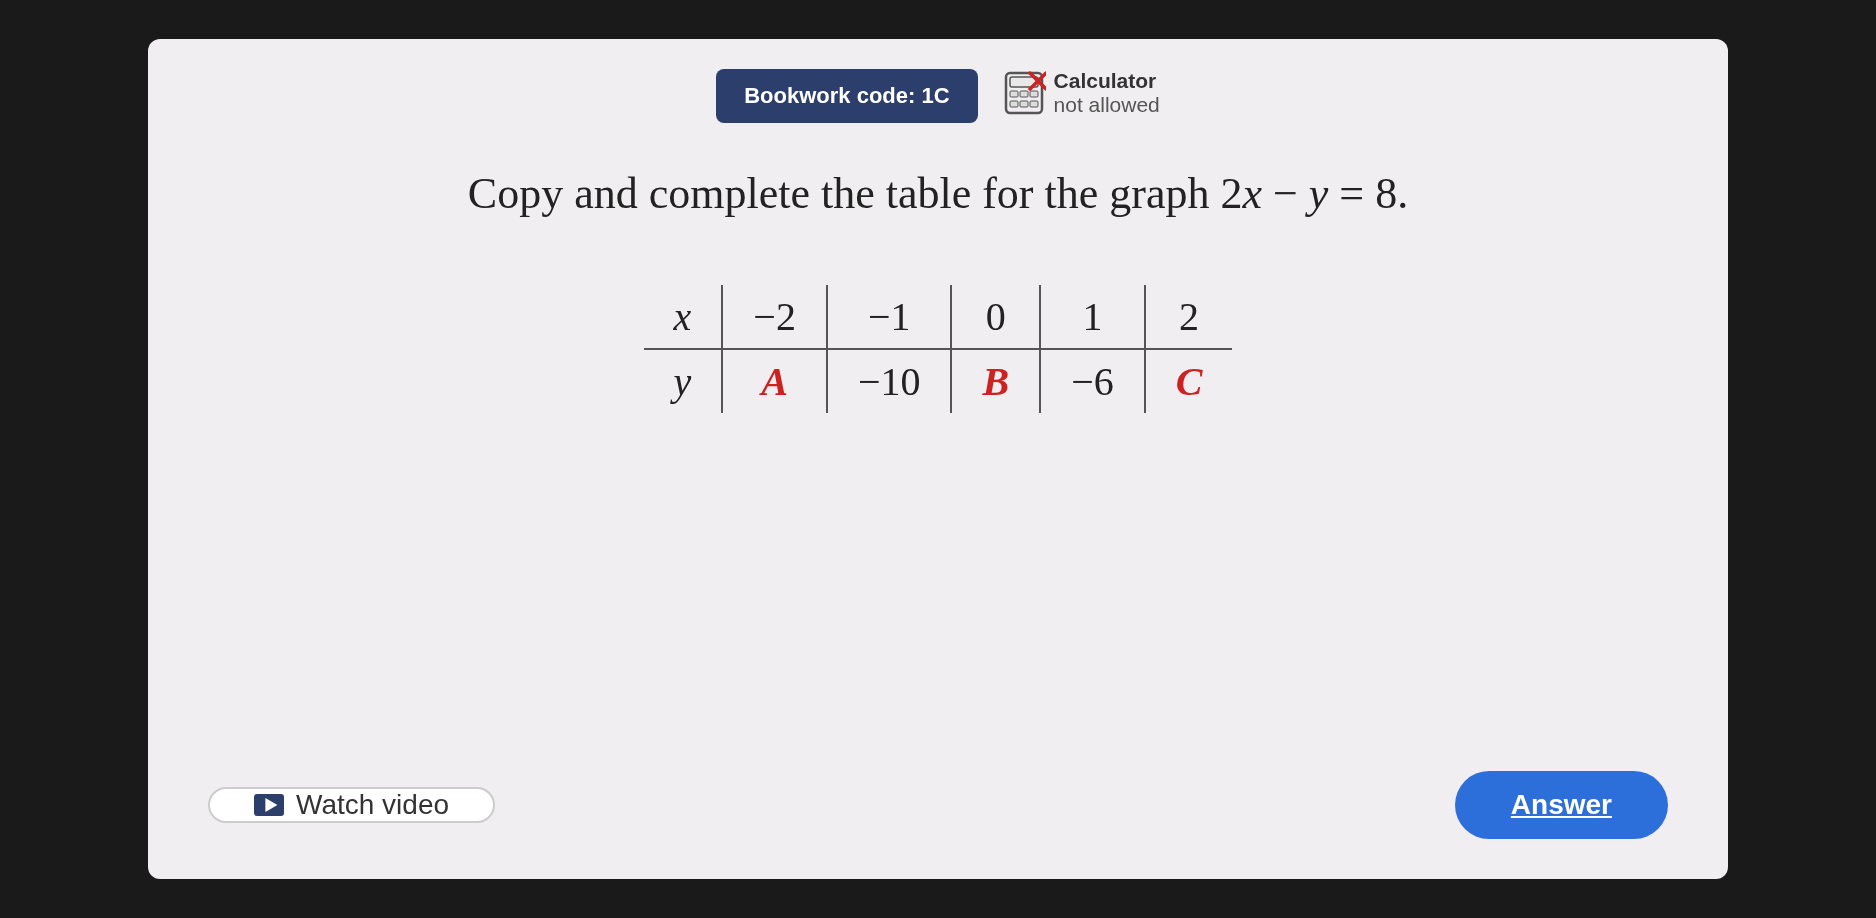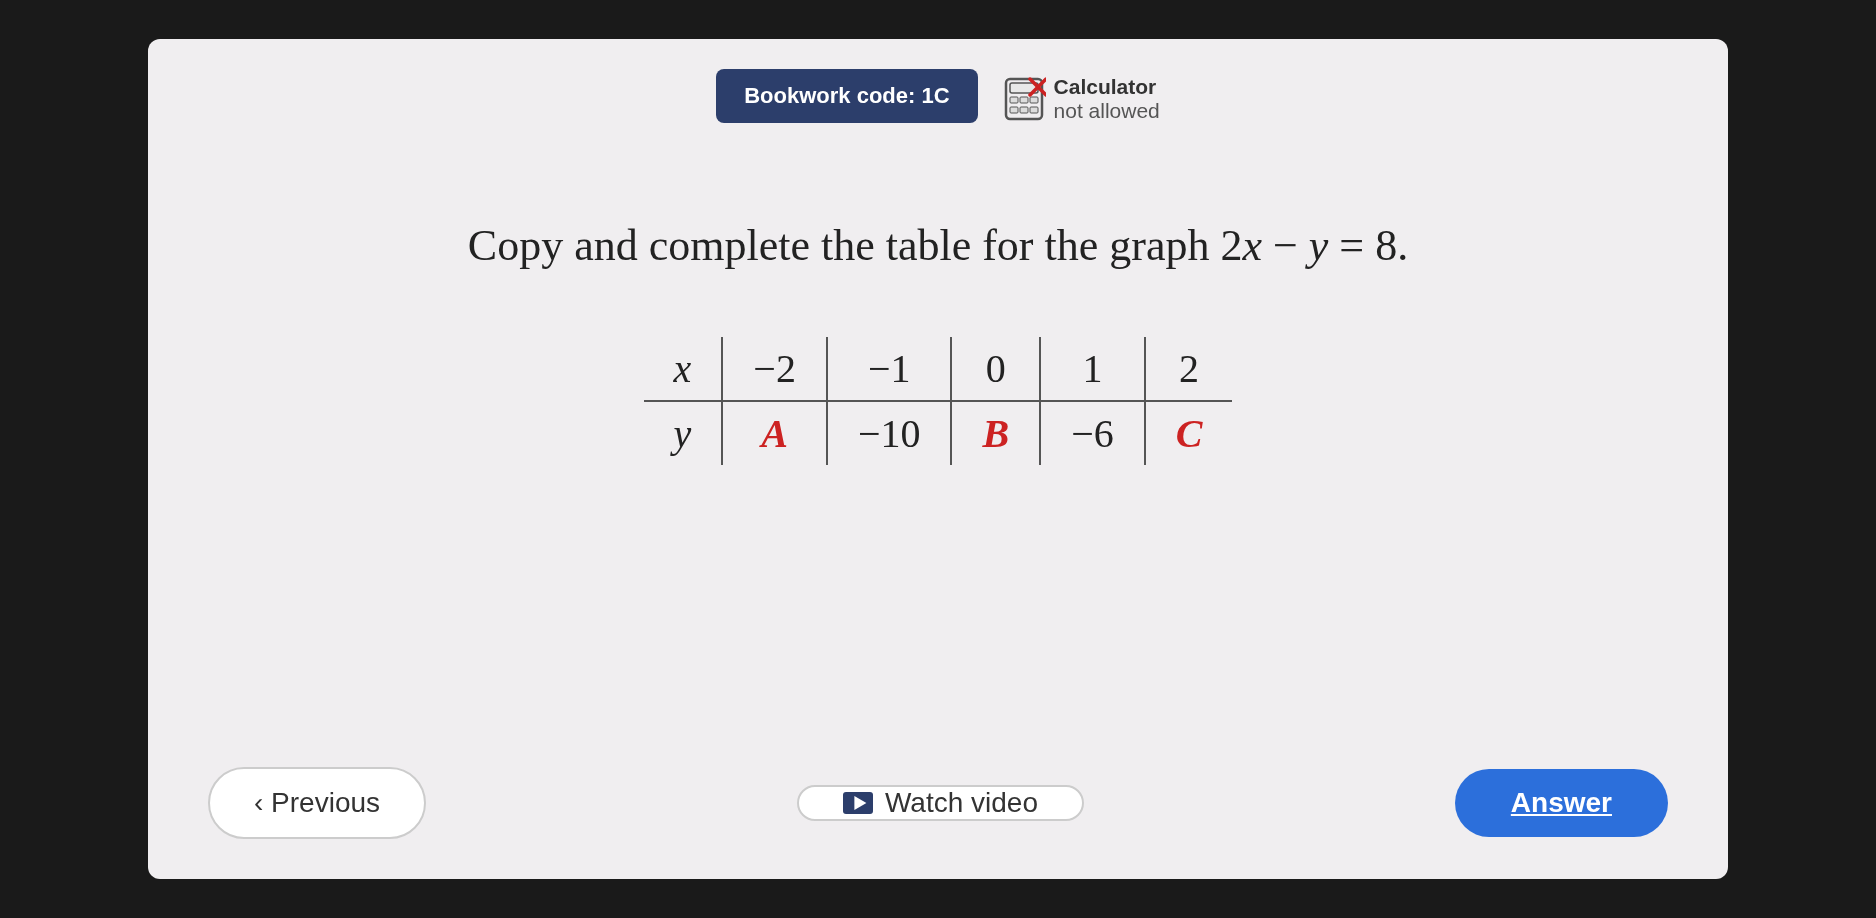--- a/index.html
+++ b/index.html
@@ -23,23 +23,23 @@
       display: flex;
       flex-direction: column;
       align-items: center;
       padding: 30px 60px 40px;
     }
 
     .top-bar {
       width: 100%;
       display: flex;
       justify-content: center;
-      align-items: flex-end;
+      align-items: flex-start;
       gap: 24px;
-      margin-bottom: 92px;
+      margin-bottom: 40px;
     }
 
     .bookwork-badge {
       background: #2c3e6b;
       color: white;
       font-family: Arial, sans-serif;
       font-size: 22px;
       font-weight: 600;
       padding: 14px 28px;
       border-radius: 8px;
@@ -228,21 +228,20 @@
         <td>−10</td>
         <td><span class="red-letter">B</span></td>
         <td>−6</td>
         <td><span class="red-letter">C</span></td>
       </tr>
     </tbody>
       </table>
   </div>
 
   <div class="bottom-bar">
-    <button class="btn-previous">‹ Previous</button>
 
     <button class="btn-watch">
       <div class="video-icon"></div>
       <span>Watch video</span>
     </button>
 
     <button class="btn-answer">Answer</button>
   </div>
 
 </div>

